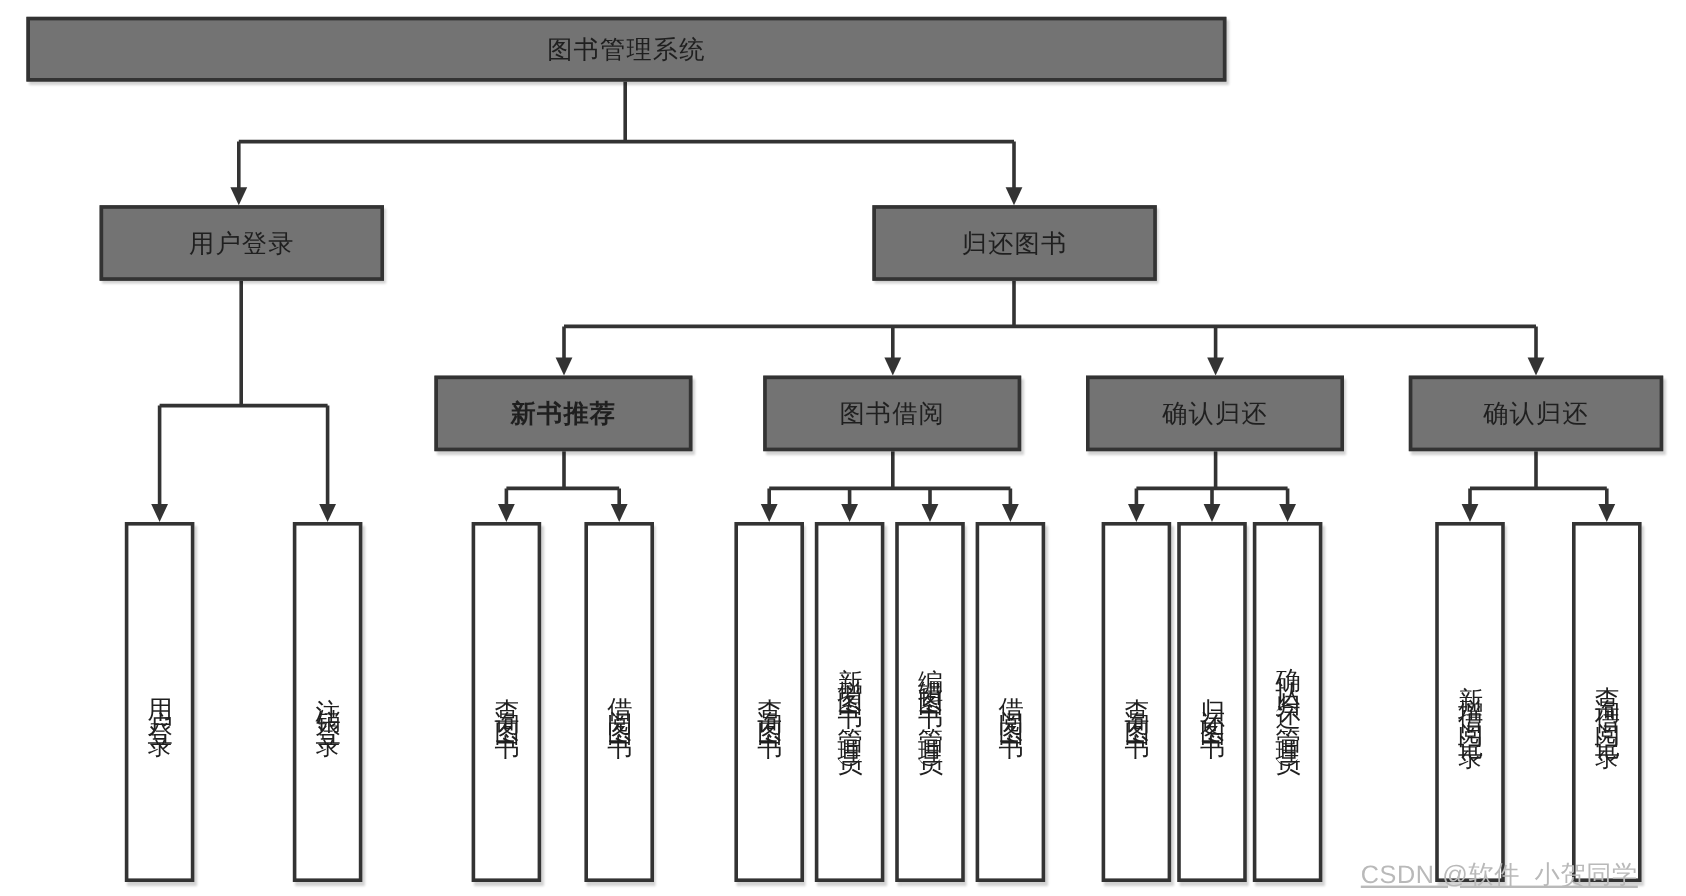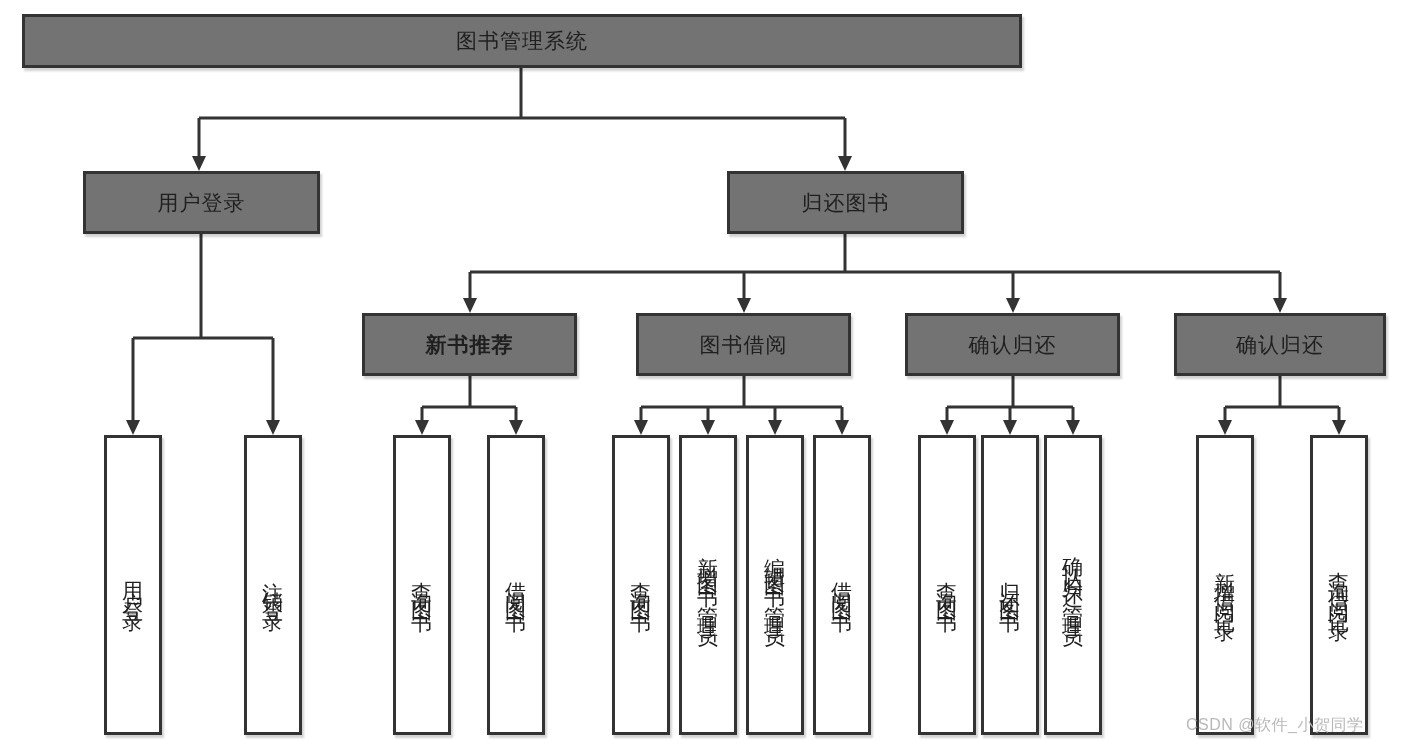--- a/index.html
+++ b/index.html
@@ -53,27 +53,28 @@
     writing-mode: vertical-lr;
     text-orientation: mixed;
     white-space: nowrap;
     font-size: 21px;
     line-height: 1;
     letter-spacing: 10px;
     color: #1f1f1f;
   }
   #watermark {
     position: absolute;
-    left: 1186px;
+    left: 1134px;
     top: 715px;
-    font-size: 16px;
+    font-size: 21px;
     color: #b9b9b9;
     z-index: 2;
     white-space: nowrap;
     letter-spacing: 0.5px;
+    text-decoration: underline;
   }
   .cline { stroke: #333333; stroke-width: 3; fill: none; }
   .ctri  { fill: #333333; stroke: none; }
 </style>
 </head>
 <body>
 
 <div id="canvas">
 
   <svg id="connectors" viewBox="0 0 1405 747" xmlns="http://www.w3.org/2000/svg">

